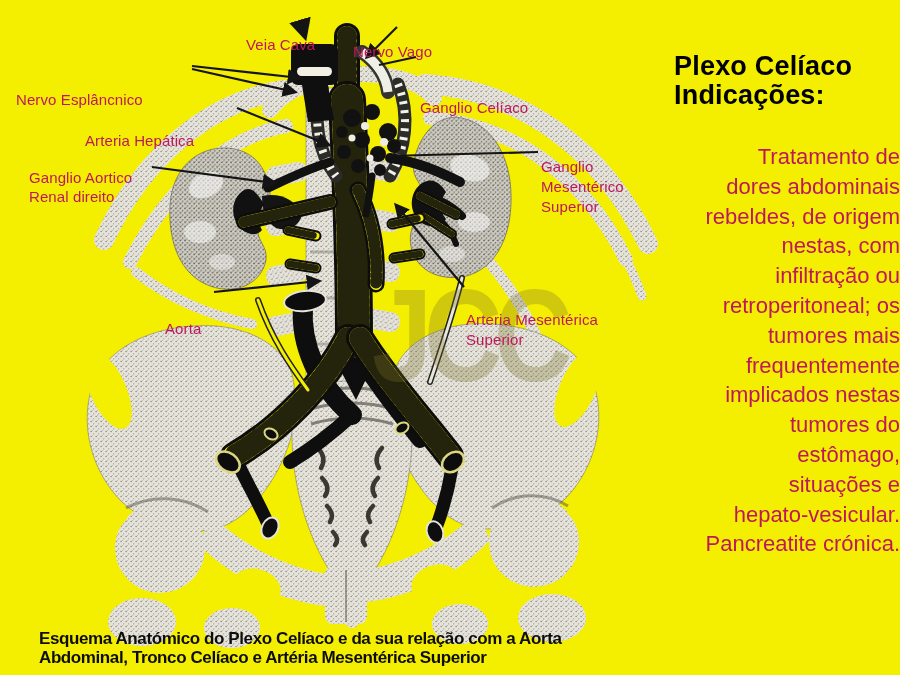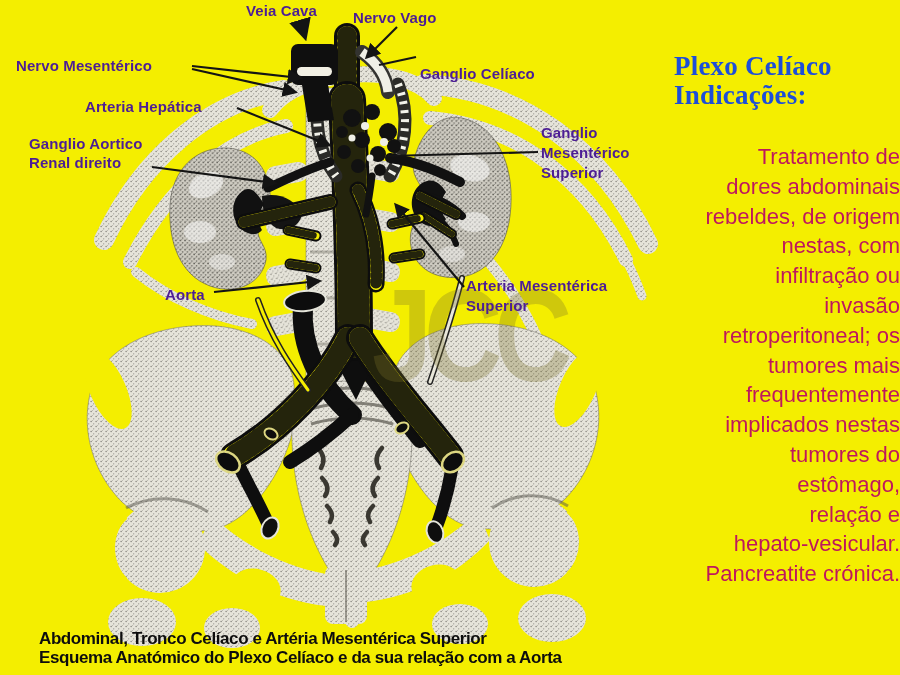--- a/index.html
+++ b/index.html
@@ -4,28 +4,28 @@
 <style>
   html,body{margin:0;padding:0}
   body{
     width:900px;height:675px;position:relative;overflow:hidden;
     background:#f4ee00;
     font-family:"Liberation Sans",sans-serif;
   }
   #stage{position:absolute;left:0;top:0;width:900px;height:675px}
   svg.art{position:absolute;left:0;top:0;z-index:1}
   .lbl{
-    position:absolute;z-index:3;font-weight:bold;font-size:15px;
-    line-height:19px;color:#4c1d95;letter-spacing:.1px;white-space:nowrap;
+    position:absolute;z-index:3;font-weight:normal;font-size:15px;
+    line-height:19px;color:#be185d;letter-spacing:.1px;white-space:nowrap;margin-top:34px;
   }
   .lbl3{line-height:20px}
   .heading{
     position:absolute;left:674px;top:52px;z-index:3;
-    font-size:27px;line-height:29px;font-weight:bold;color:#1d4ed8;
-    letter-spacing:.2px;white-space:nowrap;font-family:Liberation Serif, serif;
+    font-size:27px;line-height:29px;font-weight:bold;color:#000000;
+    letter-spacing:.2px;white-space:nowrap;
   }
   .body-text{
     position:absolute;left:674px;top:142px;width:226px;z-index:3;
     font-size:22px;line-height:29.8px;color:#be185d;text-align:right;
   }
   .caption{
     position:absolute;left:39px;top:630px;z-index:3;
     font-size:17px;line-height:18.5px;font-weight:bold;color:#0d0d0d;
     letter-spacing:-.4px;white-space:nowrap;
   }
@@ -268,21 +268,21 @@
       <path d="M 214,292 L 319,281" marker-end="url(#ah)"></path>
       <path d="M 538,152 L 388,156"></path>
       <path d="M 464,287 L 396,205" marker-end="url(#ah)"></path>
     </g>
   </svg>
 
   <div class="watermark">JCC</div>
 
   <div class="lbl" style="left:246px;top:1px">Veia Cava</div>
   <div class="lbl" style="left:353px;top:8px">Nervo Vago</div>
-  <div class="lbl" style="left:16px;top:56px">Nervo Mesentérico</div>
+  <div class="lbl" style="left:16px;top:56px">Nervo Esplâncnico</div>
   <div class="lbl" style="left:420px;top:64px">Ganglio Celíaco</div>
   <div class="lbl" style="left:85px;top:97px">Arteria Hepática</div>
   <div class="lbl" style="left:29px;top:134px">
     <div>Ganglio Aortico</div>
     <div>Renal direito</div>
   </div>
   <div class="lbl lbl3" style="left:541px;top:123px">
     <div>Ganglio</div>
     <div>Mesentérico</div>
     <div>Superior</div>
@@ -296,30 +296,29 @@
   <div class="heading">
     <div>Plexo Celíaco</div>
     <div>Indicações:</div>
   </div>
   <div class="body-text">
     <div>Tratamento de</div>
     <div>dores abdominais</div>
     <div>rebeldes, de origem</div>
     <div>nestas, com</div>
     <div>infiltração ou</div>
-    <div>invasão</div>
     <div>retroperitoneal; os</div>
     <div>tumores mais</div>
     <div>frequentemente</div>
     <div>implicados nestas</div>
     <div>tumores do</div>
     <div>estômago,</div>
-    <div>relação e</div>
+    <div>situações e</div>
     <div>hepato-vesicular.</div>
     <div>Pancreatite crónica.</div>
   </div>
 
   <div class="caption">
+    <div>Esquema Anatómico do Plexo Celíaco e da sua relação com a Aorta</div>
     <div>Abdominal, Tronco Celíaco e Artéria Mesentérica Superior</div>
-    <div>Esquema Anatómico do Plexo Celíaco e da sua relação com a Aorta</div>
   </div>
 
 </div>
 
 </body></html>

